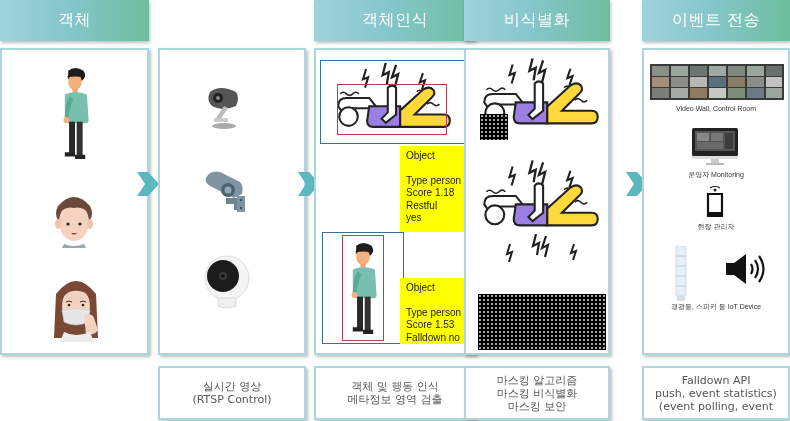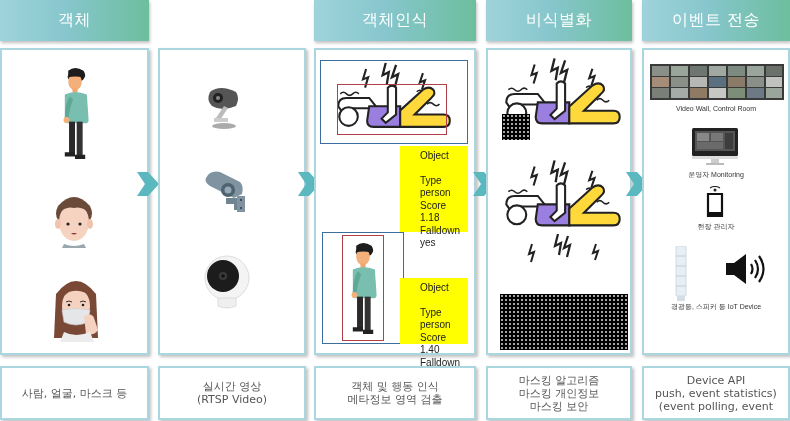--- a/index.html
+++ b/index.html
@@ -35,21 +35,21 @@
   .arrow { position: absolute; width: 22px; height: 24px; }
   .arrow svg { width: 22px; height: 24px; display: block; }
 
   .abs { position: absolute; }
 
   
   .blue-box { position: absolute; border: 1.5px solid #3b6e9e; }
   .red-box { position: absolute; border: 1.5px solid #b0404a; }
   .label-box {
     position: absolute; background: #ffff00; color: #222;
-    font-size: 10px; line-height: 12.5px; padding: 4px 20px;
+    font-size: 10px; line-height: 12.5px; padding: 4px 6px;
     font-family: "Liberation Sans", sans-serif;
   }
   .label-box .sp { height: 12px; }
 
   .small-cap { position: absolute; font-size: 7px; color: #333; text-align: center; white-space: nowrap; font-family: "Liberation Sans", sans-serif; }
 
   .mask {
     position: absolute; background-color: #000;
     background-image: radial-gradient(circle, #ffffff 0.6px, transparent 0.9px);
     background-size: 4px 4px;
@@ -124,25 +124,20 @@
       <ellipse cx="26" cy="32" rx="14" ry="18" fill="#f5d2c0"></ellipse>
       <path d="M11 24 q4 -16 16 -16 q12 0 14 16 q-8 -10 -22 -6 z" fill="#7a4936"></path>
       <path d="M16 28 q3 -2 6 0 M30 28 q3 -2 6 0" stroke="#333" stroke-width="1" fill="none"></path>
       <circle cx="19" cy="31" r="1.3" fill="#222"></circle>
       <circle cx="33" cy="31" r="1.3" fill="#222"></circle>
       <path d="M12 36 q14 -3 28 0 l-2 12 q-12 6 -24 0 z" fill="#e4e6e8" stroke="#c8cacd" stroke-width="0.6"></path>
       <path d="M34 42 q8 -4 10 2 l4 12 q-4 6 -12 4 z" fill="#f5d2c0"></path>
       <path d="M14 58 q12 6 26 0 l4 10 h-34 z" fill="#ececec"></path>
     </svg>
   </div>
-  <div class="foot">
-    <div class="lines">
-      <span>사람, 얼굴, 마스크 등</span>
-    </div>
-  </div>
 </div>
 
 <div class="arrow" style="left:137px; top:172px;">
   <svg viewBox="0 0 22 24">
       <path d="M0 0 h11 l11 12 l-11 12 h-11 l8 -12 z" fill="#5bb8bf"></path>
     </svg>
 </div>
 
 <div class="col" style="left:158px; width:148px; height:421px;">
   <div class="panel">
@@ -170,21 +165,21 @@
       <circle cx="25" cy="24" r="22" fill="#f4f4f4" stroke="#ddd" stroke-width="1"></circle>
       <circle cx="21" cy="22" r="16" fill="#1c1c1c"></circle>
       <circle cx="21" cy="22" r="4" fill="#3a3a3a"></circle>
       <circle cx="21" cy="22" r="1.8" fill="#111"></circle>
       <path d="M16 44 h18 v8 q-9 4 -18 0 z" fill="#efefef" stroke="#ddd" stroke-width="1"></path>
     </svg>
   </div>
   <div class="foot">
     <div class="lines">
       <span>실시간 영상</span>
-      <span>(RTSP Video)</span>
+      <span>(RTSP Control)</span>
     </div>
   </div>
 </div>
 
 <div class="arrow" style="left:298px; top:172px;">
   <svg viewBox="0 0 22 24">
       <path d="M0 0 h11 l11 12 l-11 12 h-11 l8 -12 z" fill="#5bb8bf"></path>
     </svg>
 </div>
 
@@ -195,52 +190,52 @@
     <div class="blue-box" style="left:4px; top:10px; width:148px; height:84px;"></div>
     <svg class="abs" style="left:16px; top:12px; width:124px; height:74px;" viewBox="0 0 120 70">
         <use href="#fall-person"></use>
       </svg>
     <div class="red-box" style="left:21px; top:34px; width:110px; height:51px;"></div>
     <div class="label-box" style="left:84px; top:96px; width:68px; height:86px;">
       <div>Object</div>
       <div class="sp"></div>
       <div>Type person</div>
       <div>Score 1.18</div>
-      <div>Falldown</div>
+      <div>Restful</div>
       <div>yes</div>
     </div>
 
     <div class="blue-box" style="left:6px; top:182px; width:82px; height:112px;"></div>
     <div class="red-box" style="left:26px; top:185px; width:42px; height:106px;"></div>
     <svg class="abs" style="left:30px; top:190px; width:34px; height:98px;" viewBox="0 0 40 110">
         <use href="#stand-person"></use>
       </svg>
     <div class="label-box" style="left:84px; top:228px; width:68px; height:66px;">
       <div>Object</div>
       <div class="sp"></div>
       <div>Type person</div>
-      <div>Score 1.40</div>
+      <div>Score 1.53</div>
       <div>Falldown no</div>
     </div>
   </div>
   <div class="foot">
     <div class="lines">
       <span>객체 및 행동 인식</span>
       <span>메타정보 영역 검출</span>
     </div>
   </div>
 </div>
 
 <div class="arrow" style="left:473px; top:172px;">
   <svg viewBox="0 0 22 24">
       <path d="M0 0 h11 l11 12 l-11 12 h-11 l8 -12 z" fill="#5bb8bf"></path>
     </svg>
 </div>
 
-<div class="col" style="left:486px; width:146px; height:421px;">
+<div class="col" style="left:464px; width:146px; height:421px;">
   <div class="header">비식별화</div>
   <div class="panel">
 
     <svg class="abs" style="left:12px; top:6px; width:126px; height:78px;" viewBox="0 0 120 70">
         <use href="#fall-person"></use>
       </svg>
     <div class="mask" style="left:14px; top:64px; width:28px; height:26px;"></div>
 
     <svg class="abs" style="left:12px; top:108px; width:126px; height:78px;" viewBox="0 0 120 70">
         <use href="#fall-person"></use>
@@ -250,21 +245,21 @@
       <path d="M14 10 l-3 10 l5 -2 l-3 10" fill="none" stroke="#222" stroke-width="2"></path>
       <path d="M40 0 l-3 12 l6 -3 l-2 12" fill="none" stroke="#222" stroke-width="2.2"></path>
       <path d="M50 2 l-4 12 l6 -3 l-3 12" fill="none" stroke="#222" stroke-width="2.2"></path>
       <path d="M78 10 l-3 9 l5 -2 l-3 9" fill="none" stroke="#222" stroke-width="2"></path>
     </svg>
     <div class="mask" style="left:12px; top:244px; width:128px; height:56px;"></div>
   </div>
   <div class="foot">
     <div class="lines">
       <span>마스킹 알고리즘</span>
-      <span>마스킹 개인정보</span>
+      <span>마스킹 비식별화</span>
       <span>마스킹 보안</span>
     </div>
   </div>
 </div>
 
 <div class="arrow" style="left:626px; top:172px;">
   <svg viewBox="0 0 22 24">
       <path d="M0 0 h11 l11 12 l-11 12 h-11 l8 -12 z" fill="#5bb8bf"></path>
     </svg>
 </div>
@@ -334,18 +329,18 @@
     <svg class="abs" style="left:82px; top:204px; width:40px; height:30px;" viewBox="0 0 40 30">
       <path d="M0 9 h8 l12 -9 v30 l-12 -9 h-8 z" fill="#111"></path>
       <path d="M25 10 q3 5 0 10" fill="none" stroke="#111" stroke-width="2.2"></path>
       <path d="M29 6 q6 9 0 18" fill="none" stroke="#111" stroke-width="2.2"></path>
       <path d="M33 2 q9 13 0 26" fill="none" stroke="#111" stroke-width="2.2"></path>
     </svg>
     <div class="small-cap" style="left:0; right:0; top:252px;">경광등, 스피커 등 IoT Device</div>
   </div>
   <div class="foot">
     <div class="lines">
-      <span>Device API</span>
+      <span>Falldown API</span>
       <span>push, event statistics)</span>
       <span>(event polling, event</span>
     </div>
   </div>
 </div>
 
 </body></html>

